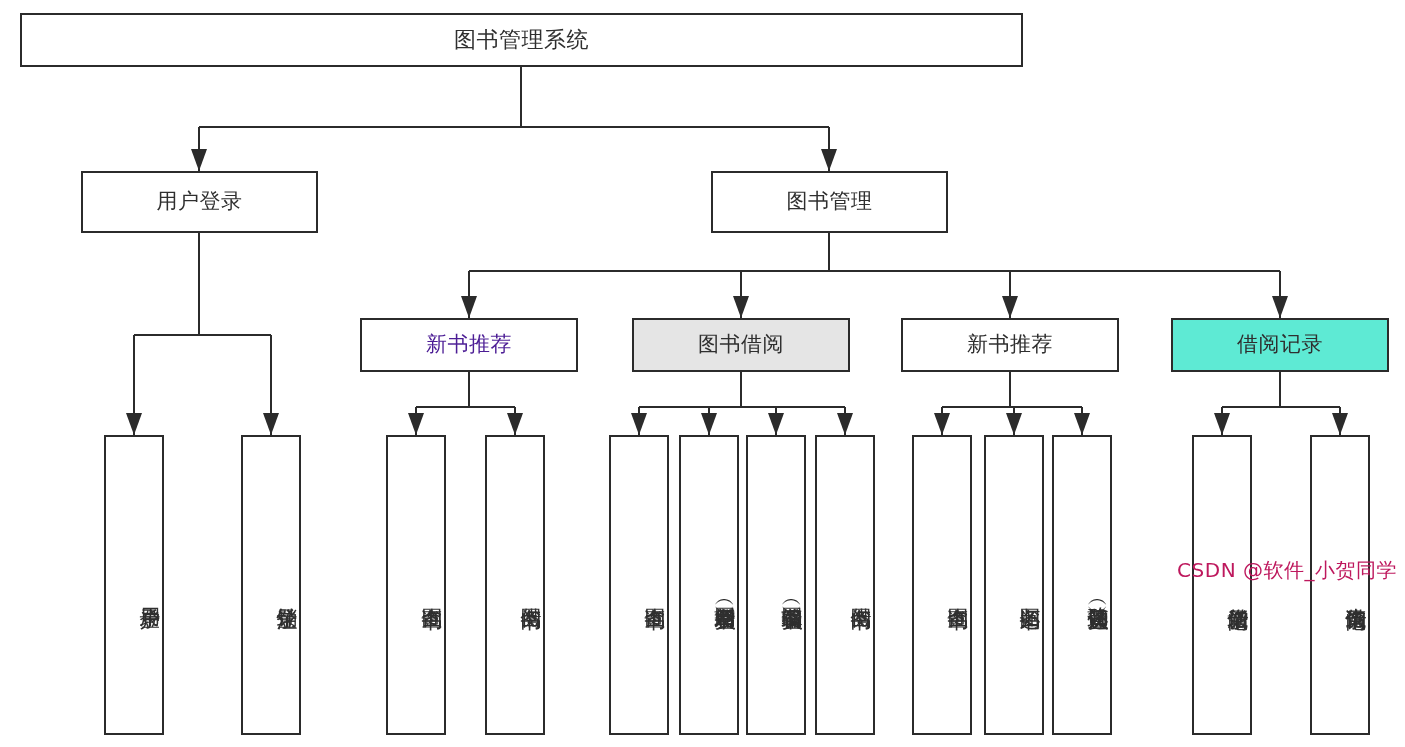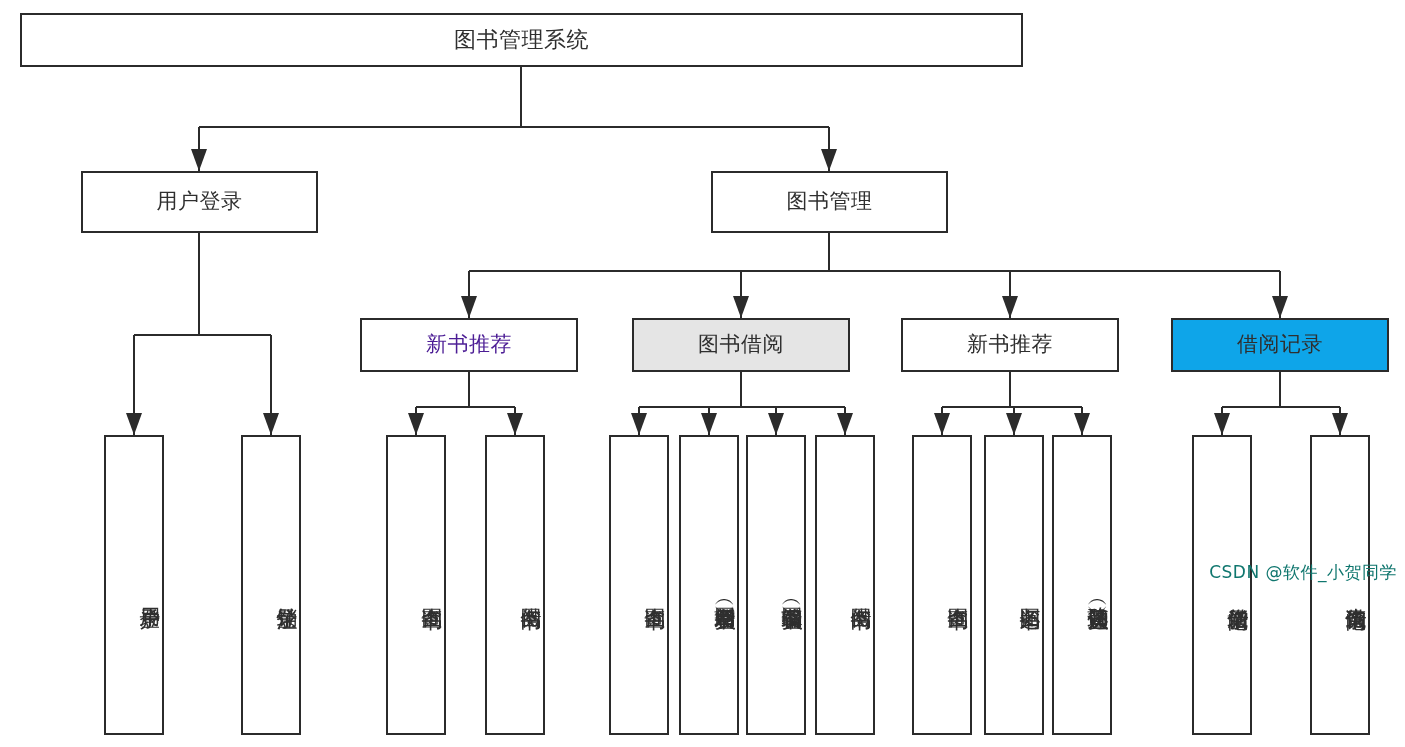--- a/index.html
+++ b/index.html
@@ -53,22 +53,22 @@
     line-height: 1.18;
     padding-top: 14px;
     align-items: flex-start;
     justify-content: center;
     white-space: nowrap;
   }
   .watermark {
     position: absolute;
     right: 8px;
     bottom: 4px;
-    font-size: 17px;
-    color: #0f766e;
+    font-size: 20px;
+    color: #be185d;
     white-space: nowrap;
     letter-spacing: 0.5px;
   }
 </style>
 </head>
 <body>
 
 <div id="canvas">
   <svg id="edges" viewBox="0 0 1405 747">
       <g></g>
@@ -143,21 +143,21 @@
       </div>
       <div class="node horiz" style="left: 360px; top: 318px; width: 218px; height: 54px; border-color: rgb(43, 43, 43); background: rgb(255, 255, 255); color: #4c1d95;">
         <span>新书推荐</span>
       </div>
       <div class="node horiz" style="left: 632px; top: 318px; width: 218px; height: 54px; border-color: rgb(43, 43, 43); background: #e5e5e5; color: rgb(47, 47, 47);">
         <span>图书借阅</span>
       </div>
       <div class="node horiz" style="left: 901px; top: 318px; width: 218px; height: 54px; border-color: rgb(43, 43, 43); background: rgb(255, 255, 255); color: rgb(47, 47, 47);">
         <span>新书推荐</span>
       </div>
-      <div class="node horiz" style="left: 1171px; top: 318px; width: 218px; height: 54px; border-color: rgb(43, 43, 43); background: #0ea5e9; color: rgb(47, 47, 47); align-items: center;">
+      <div class="node horiz" style="left: 1171px; top: 318px; width: 218px; height: 54px; border-color: rgb(43, 43, 43); background: #5eead4; color: rgb(47, 47, 47); align-items: center;">
         <span>借阅记录</span>
       </div>
       <div class="node vert" style="left: 104px; top: 435px; width: 60px; height: 300px; border-color: rgb(43, 43, 43); background: rgb(255, 255, 255); color: rgb(47, 47, 47);">
         <span>用户登录</span>
       </div>
       <div class="node vert" style="left: 241px; top: 435px; width: 60px; height: 300px; border-color: rgb(43, 43, 43); background: rgb(255, 255, 255); color: rgb(47, 47, 47);">
         <span>注销登录</span>
       </div>
       <div class="node vert" style="left: 386px; top: 435px; width: 60px; height: 300px; border-color: rgb(43, 43, 43); background: rgb(255, 255, 255); color: rgb(47, 47, 47);">
         <span>查询图书</span>

